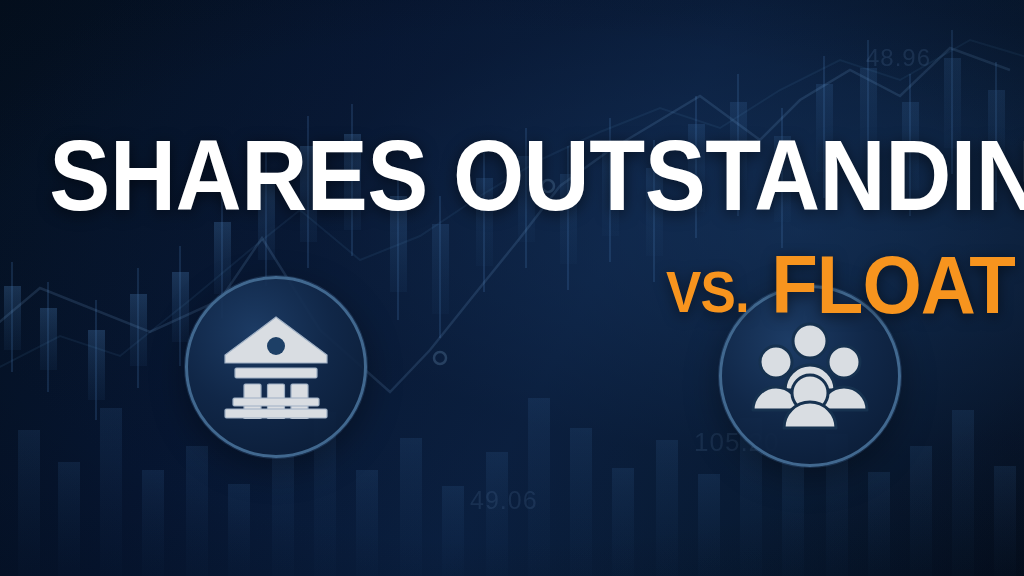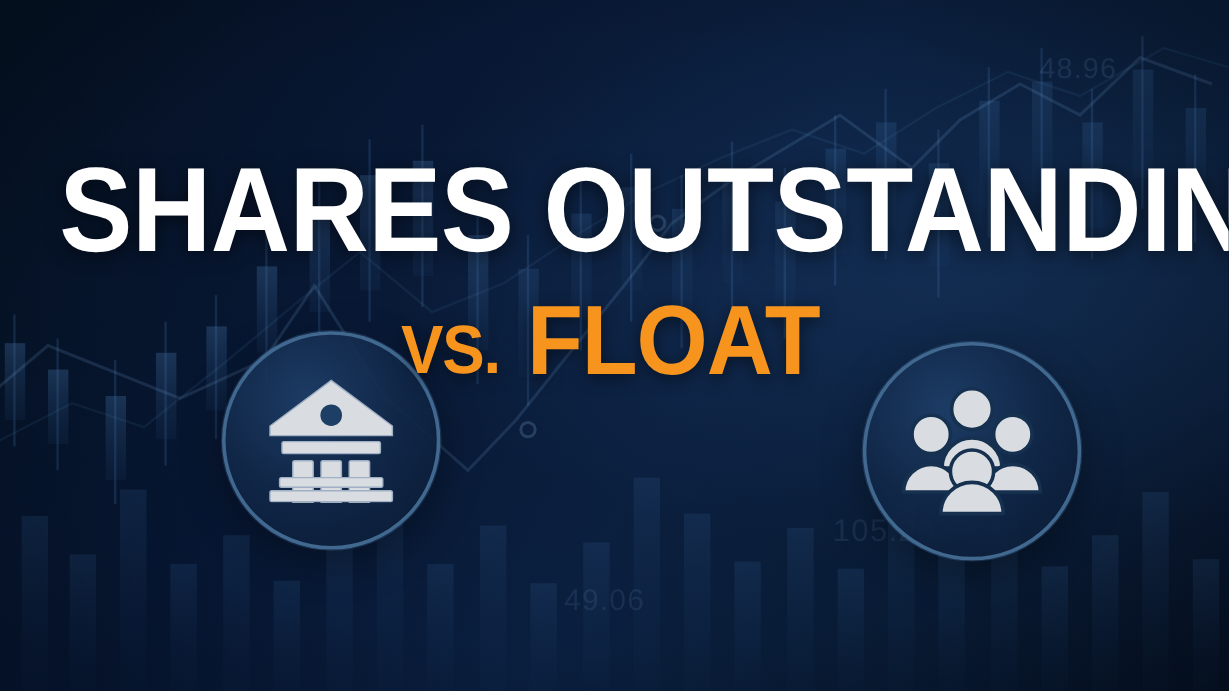--- a/index.html
+++ b/index.html
@@ -72,21 +72,21 @@
     color:#ffffff;
     transform:scaleX(0.915);
     transform-origin:center top;
     text-shadow:0 3px 16px rgba(0,0,0,0.55);
     white-space:nowrap;
   }
 
   .sub-wrap {
     position:absolute;
     left:0; right:0; top:238px;
-    text-align:center;
+    text-align:right;
     white-space:nowrap;
   }
   .sub-vs, .sub-float {
     display:inline-block;
     font-family:"Liberation Sans Narrow","Liberation Sans", sans-serif;
     font-weight:bold;
     color:#f7941e;
     vertical-align:baseline;
     transform:scaleX(0.93);
     transform-origin:center bottom;

